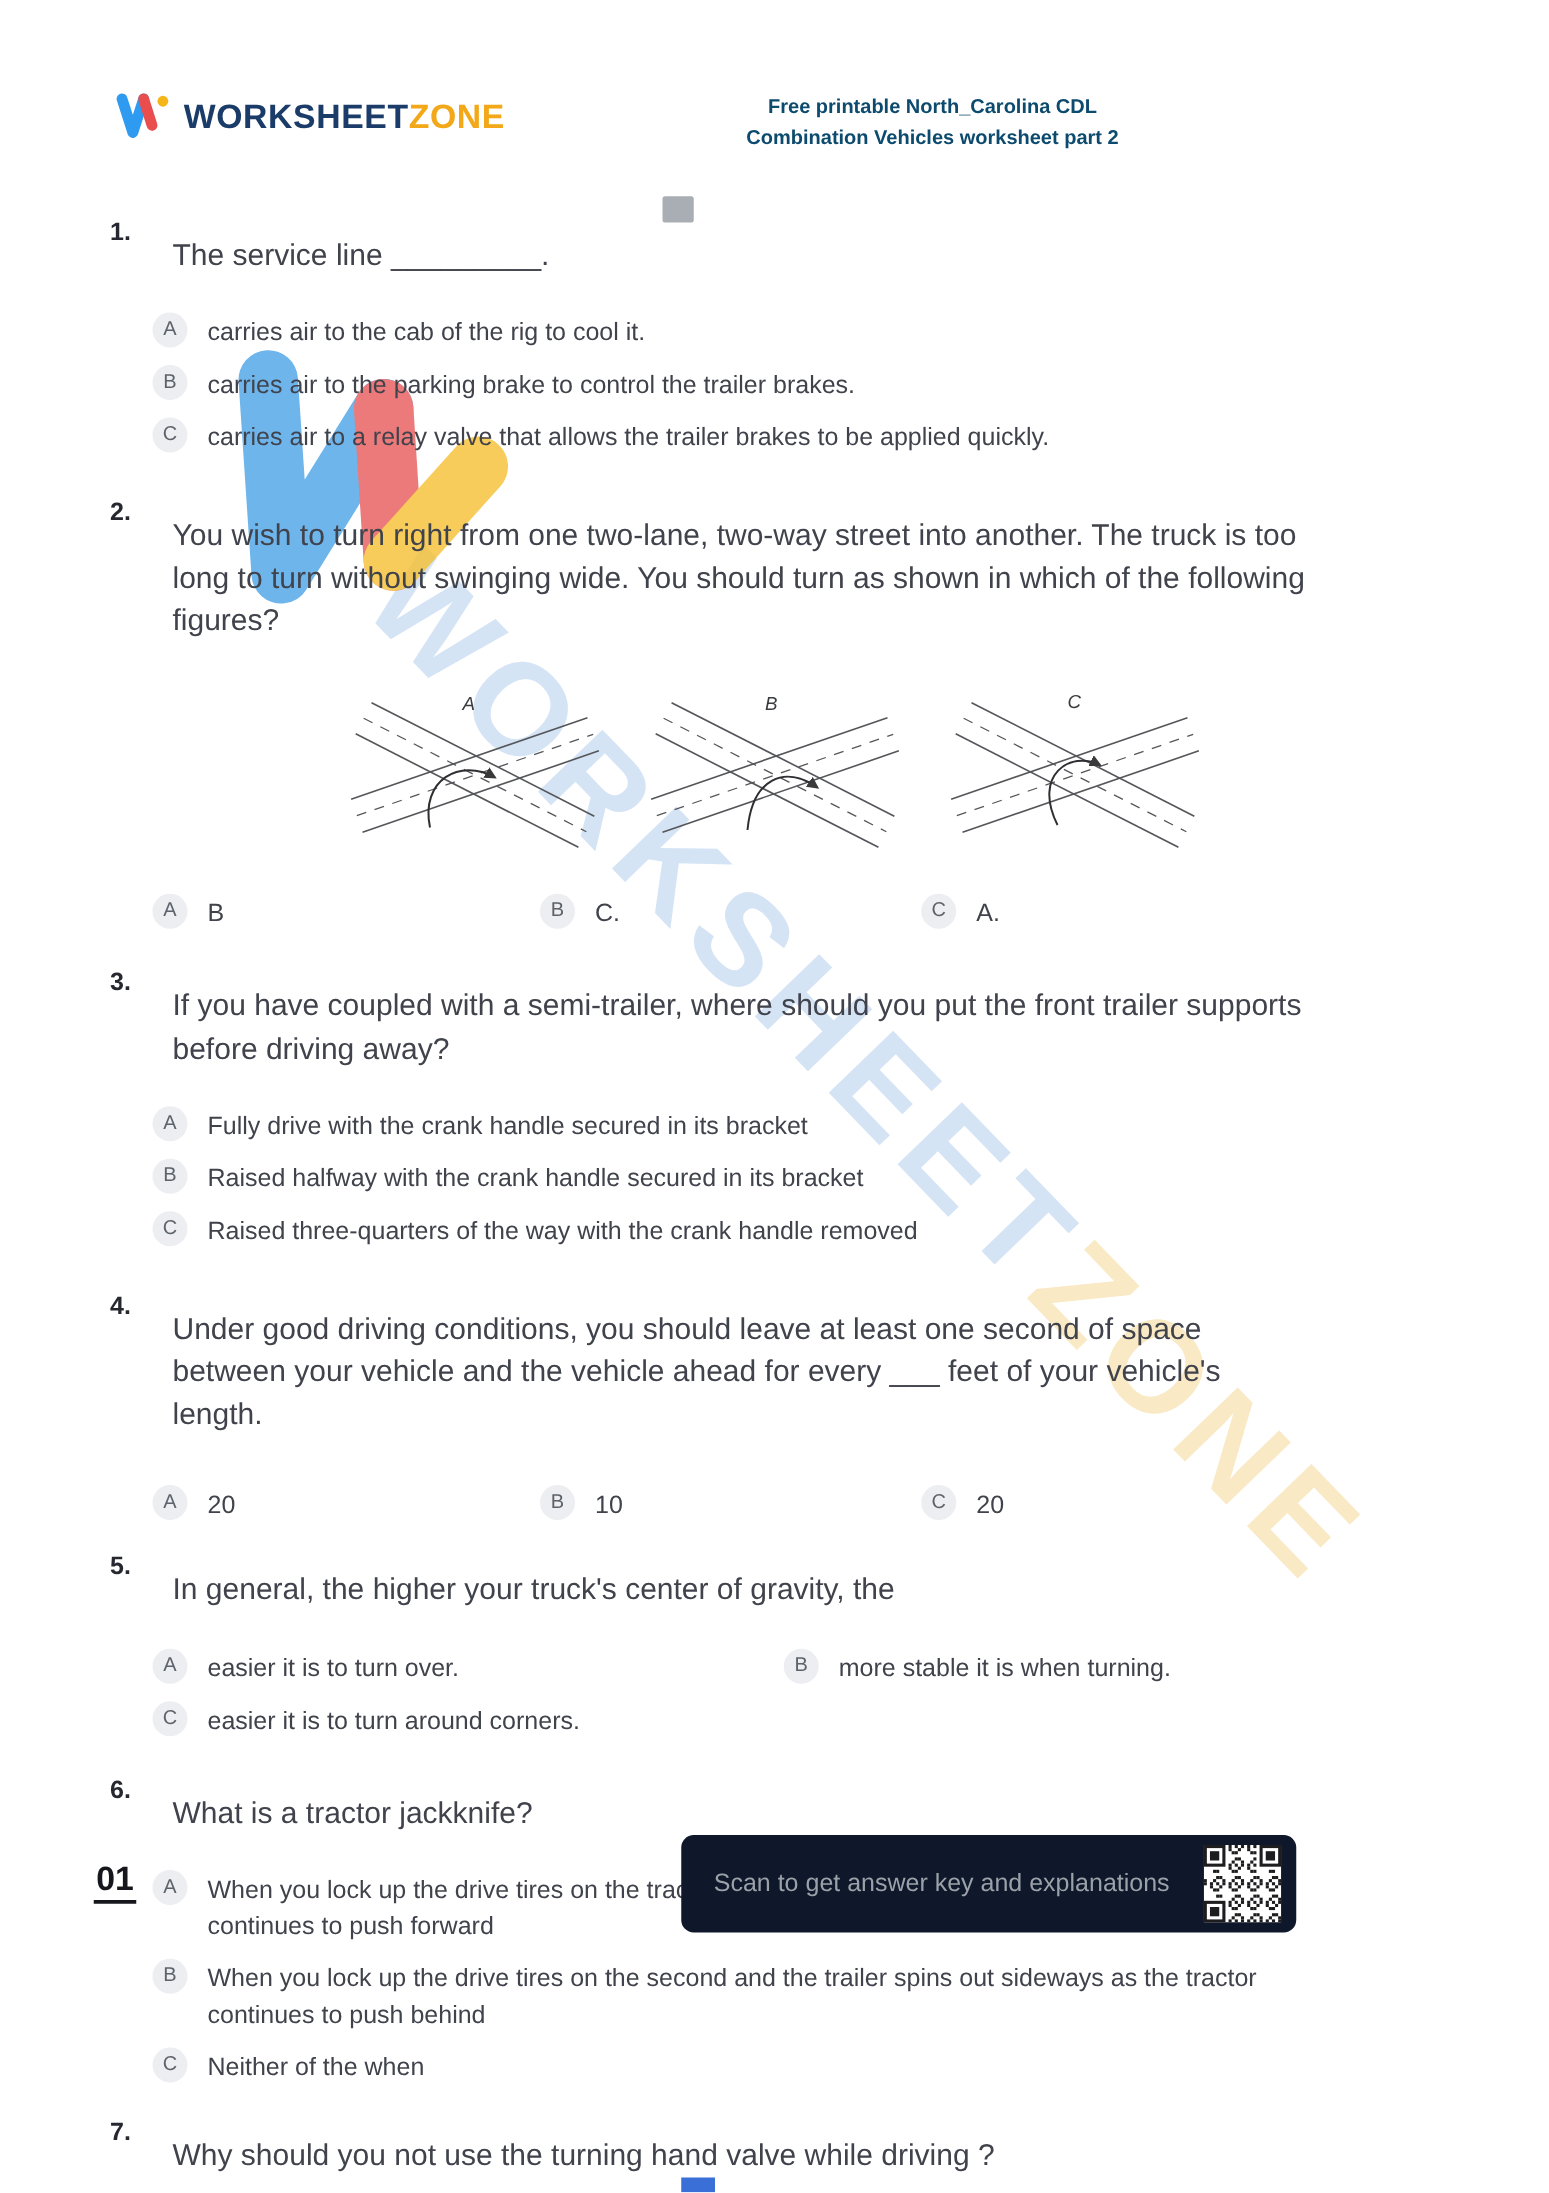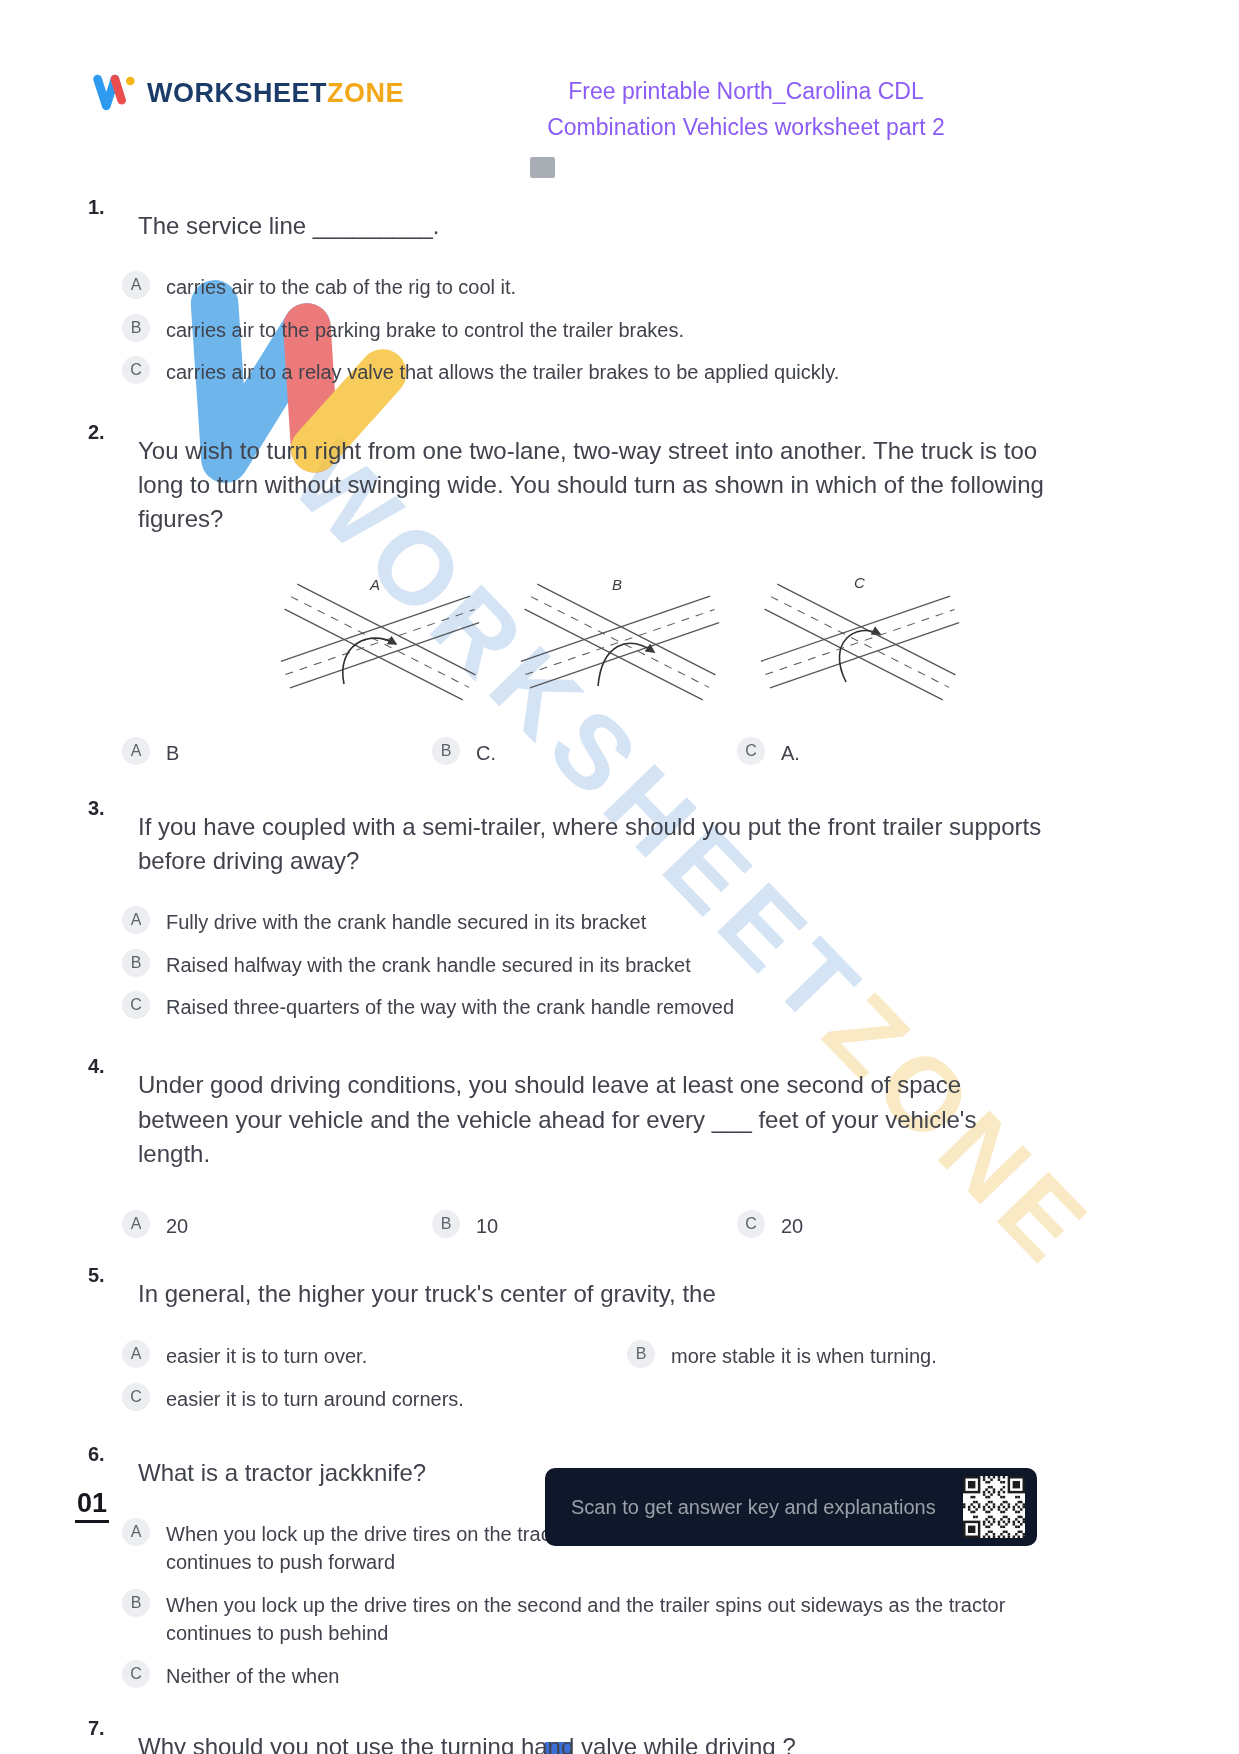--- a/index.html
+++ b/index.html
@@ -19,21 +19,21 @@
   .artifact-bottom{position:absolute;left:545px;top:1742px;width:27px;height:12px;background:#3a6fd8;z-index:2;}
   
   .content{position:relative;z-index:2;padding:0 88px;}
   .header{display:flex;align-items:flex-start;padding-top:72px;}
   .logo{display:flex;align-items:center;gap:9px;}
   .logo-mark{width:50px;height:43px;}
   .logo-text{font-size:27px;font-weight:700;letter-spacing:.5px;}
   .brand-first{color:#1b3c68;}
   .brand-second{color:#f2a818;}
   .title{margin-left:auto;margin-right:120px;width:570px;text-align:center;
-         font-size:23px;font-weight:400;color:#8b5cf6;line-height:1.55;padding-top:2px;}
+         font-size:16px;font-weight:700;color:#0c4a6e;line-height:1.55;padding-top:2px;}
   
   .q{margin-top:28px;}
   .q1{margin-top:48px;} .q2{margin-top:31px;} .q3{margin-top:27px;} .q4{margin-top:31px;}
   .q5{margin-top:21px;} .q6{margin-top:27px;} .q7{margin-top:24px;}
   .qrow{display:flex;}
   .qnum{flex:none;width:34px;font-size:20px;font-weight:700;color:#26272f;line-height:1.42;}
   .qtext{margin:16px;font-size:24px;color:#41434c;line-height:1.42;max-width:915px;}
   .opts{margin-left:34px;margin-top:6px;}
   .opt{display:flex;gap:16px;margin-top:11px;align-items:flex-start;cursor:pointer;}
   .letter{flex:none;width:28px;height:28px;border-radius:50%;background:#eceef1;color:#5e636b;

